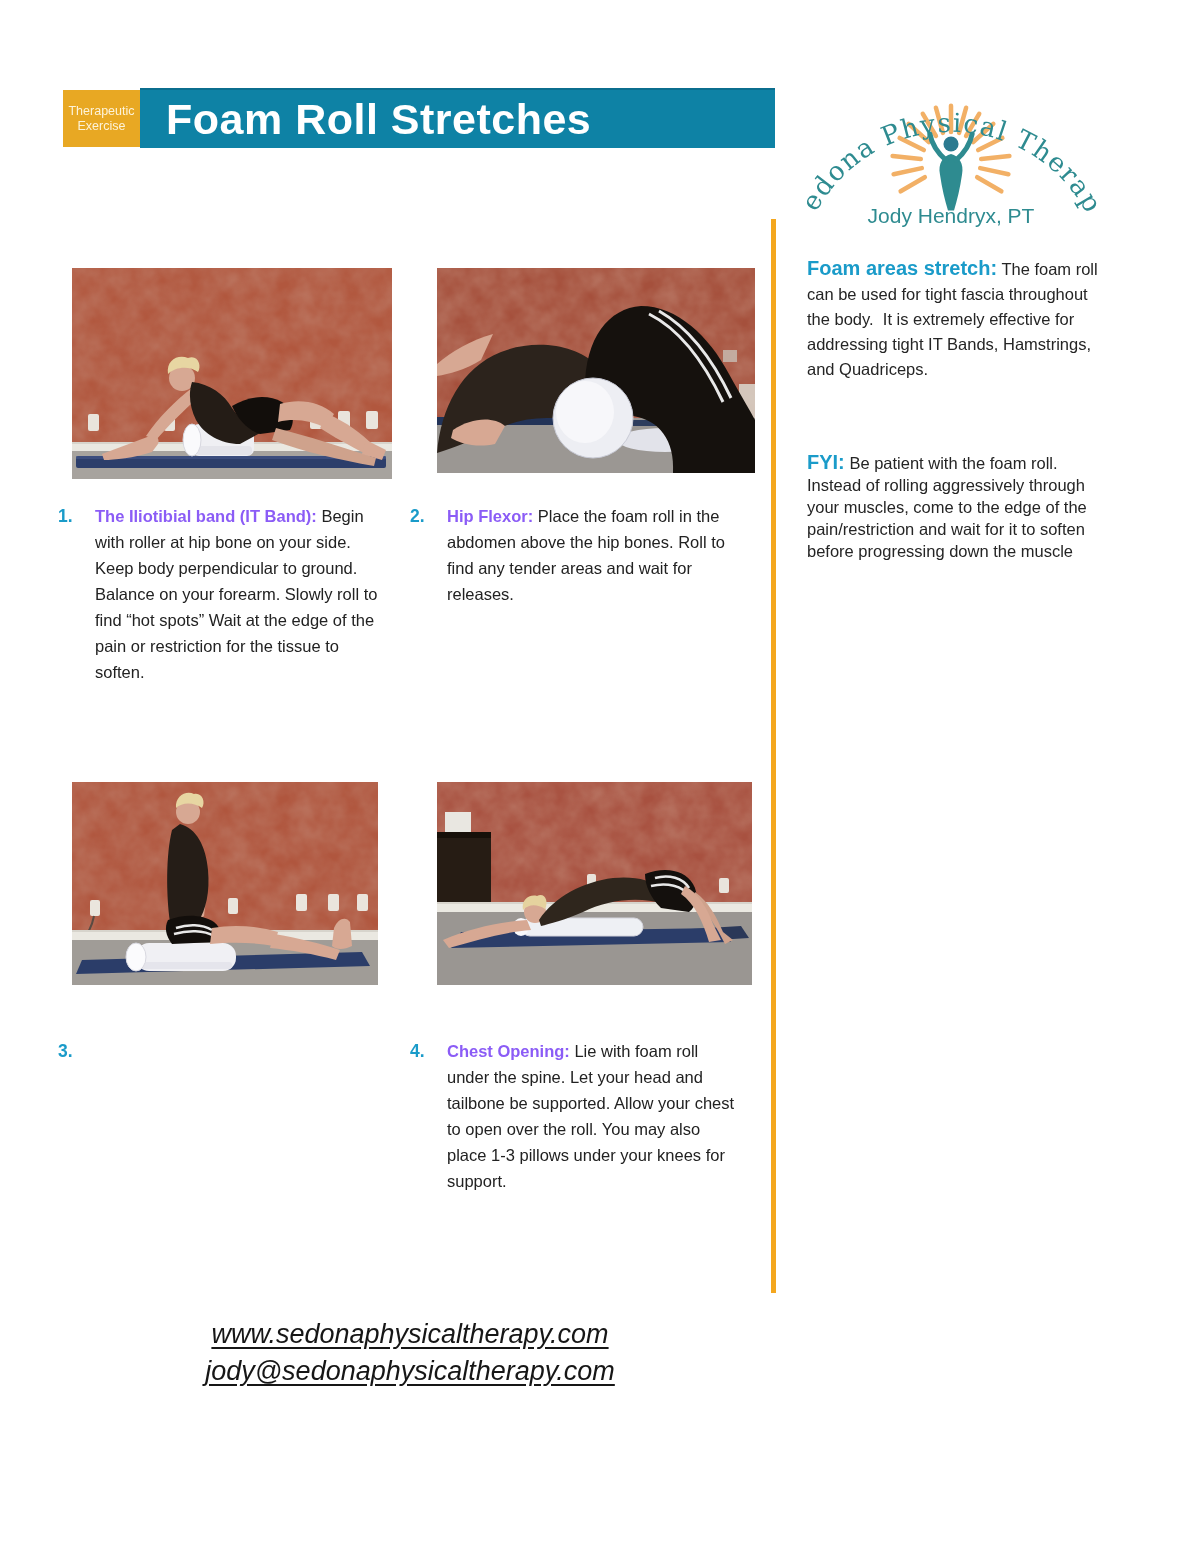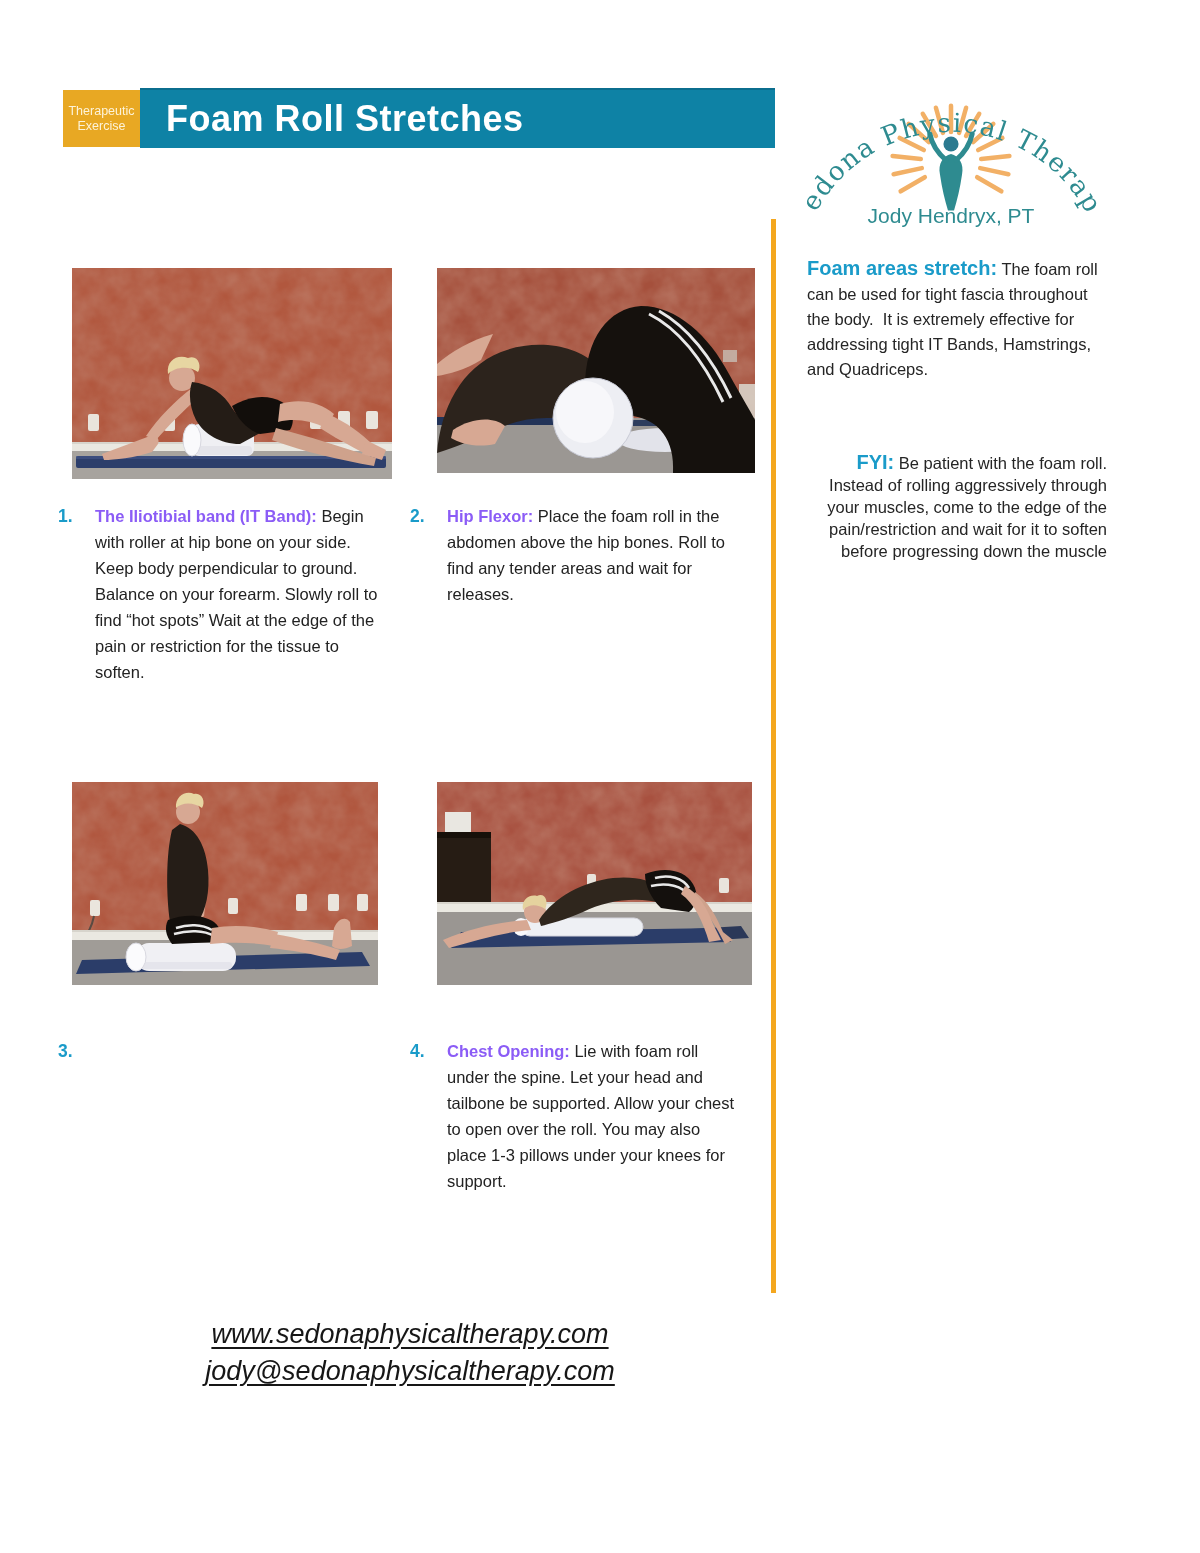--- a/index.html
+++ b/index.html
@@ -14,21 +14,21 @@
     left:63px; top:90px; width:77px; height:57px; background:#E8A823;
     display:flex; flex-direction:column; justify-content:center; align-items:center;
     color:#FDF3D9; font-size:12.5px; line-height:15px; text-align:center;
   }
   .header-bar{
     left:140px; top:88px; width:635px; height:60px; background:#0E82A5;
     display:flex; align-items:center;
     border-top:2px solid #0B6E8E; box-sizing:border-box;
   }
   .header-title{
-    color:#ffffff; font-size:36px; font-weight:bold; letter-spacing:.5px; padding-left:26px;
+    color:#ffffff; font-size:43px; font-weight:bold; letter-spacing:.5px; padding-left:26px;
   }
 
   
   .logo-wrap{ left:800px; top:68px; width:302px; height:154px; }
   .logo-sub{
     left:800px; top:204px; width:302px; text-align:center;
     font-family:Liberation Sans, sans-serif; font-size:21px; color:#2E8B90;
   }
 
   
@@ -113,21 +113,21 @@
   </div>
   <div class="abs logo-sub">Jody Hendryx, PT</div>
 
   <div class="abs divider"></div>
 
   <div class="abs side-block" style="left:807px; top:256px; width:294px;">
     <span class="accent-heading">Foam areas stretch:</span>
     <span>The foam roll can be used for tight fascia throughout the body.&nbsp; It is extremely effective for addressing tight IT Bands, Hamstrings, and Quadriceps.</span>
   </div>
 
-  <div class="abs side-block fyi" style="left:807px; top:451px; width:300px;text-align:right;">
+  <div class="abs side-block fyi" style="left:807px; top:451px; width:300px;">
     <span class="accent-heading">FYI:</span>
     <span>Be patient with the foam roll. Instead of rolling aggressively through your muscles, come to the edge of the pain/restriction and wait for it to soften before progressing down the muscle</span>
   </div>
 
   <svg class="abs photo" style="left:72px; top:268px;" width="320" height="211" viewBox="0 0 320 211">
     <rect width="320" height="174" fill="#B1573E"></rect>
     <rect width="320" height="174" filter="url(#mottle)" opacity="0.8"></rect>
     <g fill="#E9E4DC">
       <rect x="16" y="146" width="11" height="17" rx="2"></rect>
         <rect x="92" y="146" width="11" height="17" rx="2"></rect>

